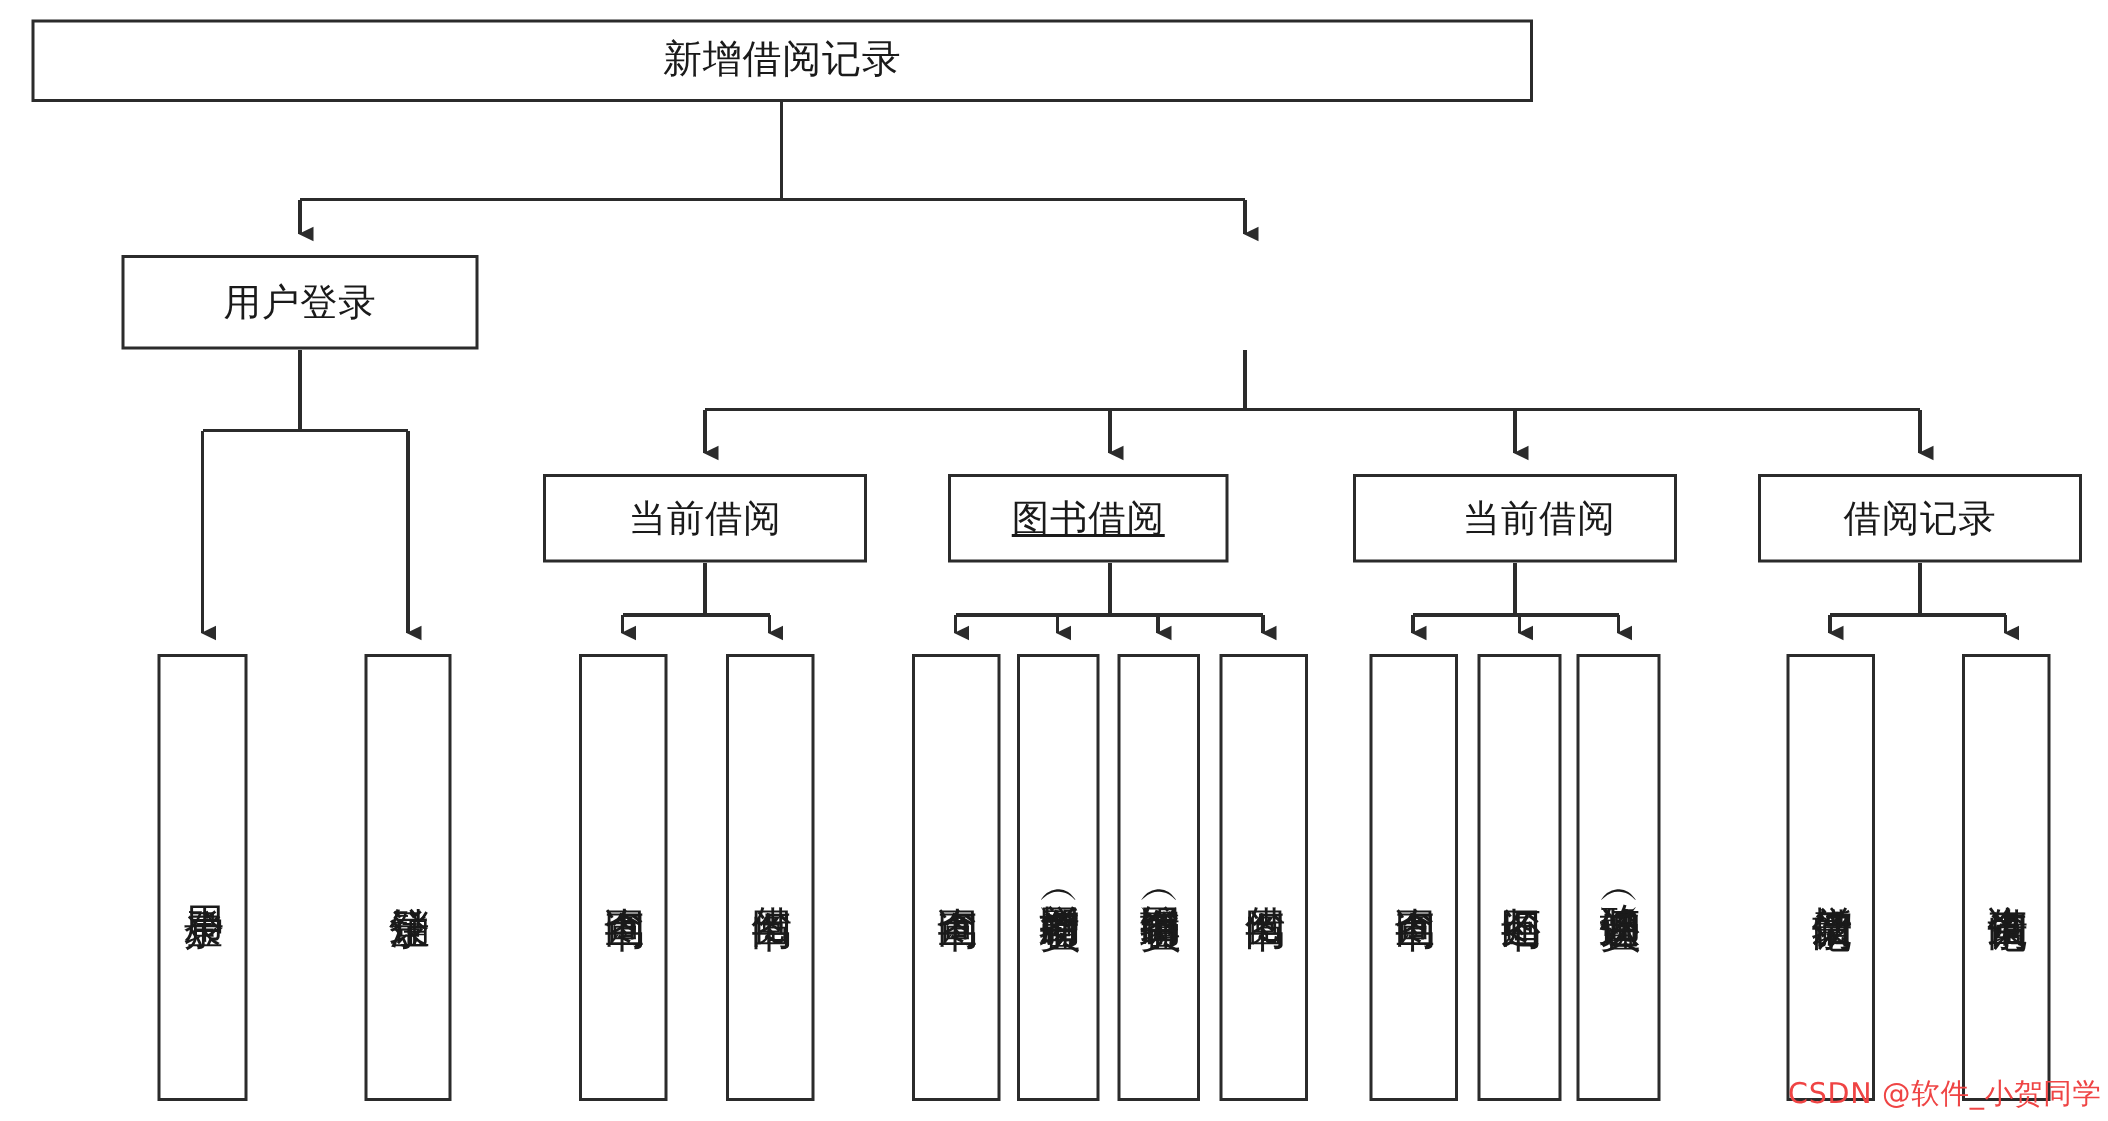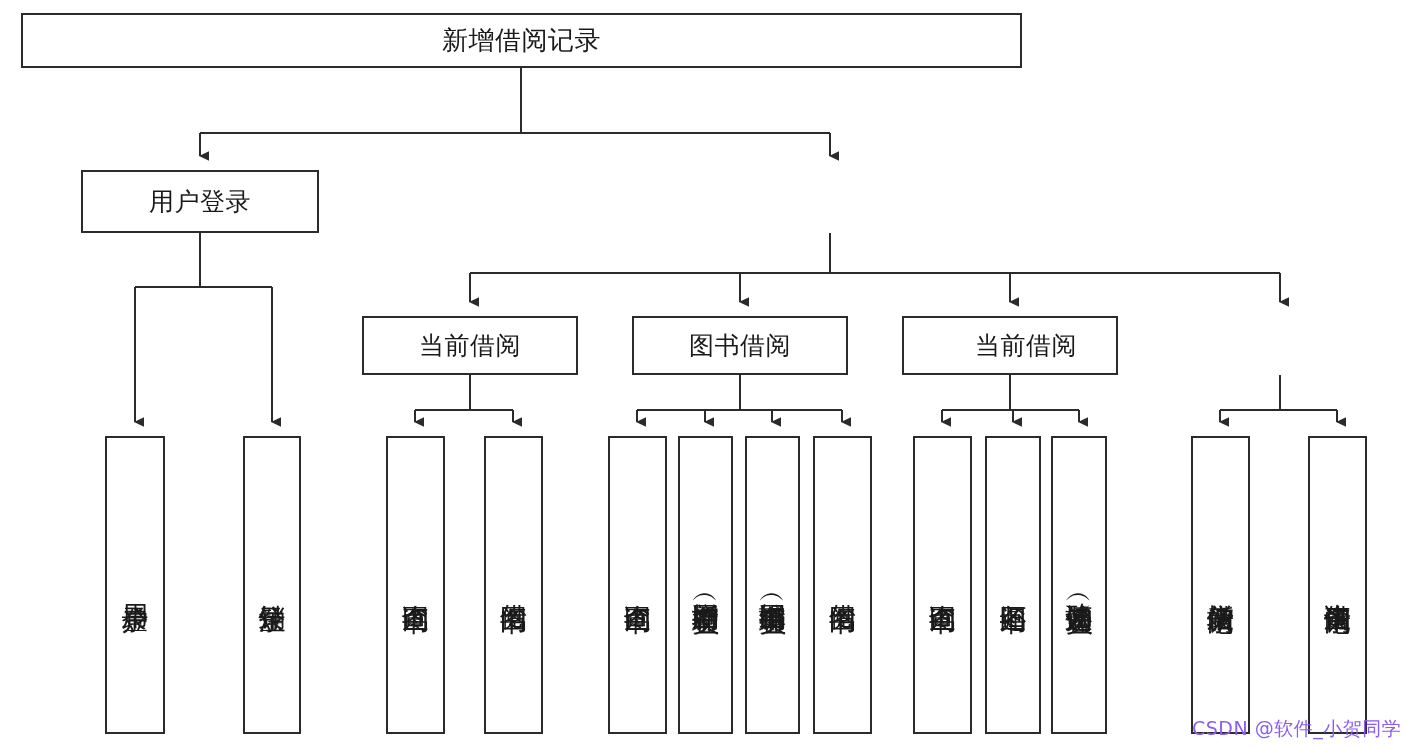--- a/index.html
+++ b/index.html
@@ -56,21 +56,21 @@
     writing-mode: vertical-rl;
     text-orientation: upright;
     font-size: 27px;
     line-height: 1.04;
     letter-spacing: 1px;
     max-height: 270px;
   }
   .watermark {
     position: absolute;
     font-size: 19px;
-    color: #8b5cf6;
+    color: #ef4444;
     white-space: nowrap;
     letter-spacing: 0.5px;
   }
 </style>
 </head>
 <body>
 
 <div id="canvas">
 
   <svg id="edges" viewBox="0 0 1405 747">
@@ -127,25 +127,28 @@
     <span class="lbl">新增借阅记录</span>
   </div>
 
   <div class="node horiz" style="left:81px; top:170px; width:238px; height:63px;">
     <span class="lbl">用户登录</span>
   </div>
 
   <div class="node horiz" style="left:362px; top:316px; width:216px; height:59px;">
     <span class="lbl">当前借阅</span>
   </div>
-  <div class="node horiz" style="left:632px; top:316px; width:216px; height:59px;">
+  <div class="node horiz" style="left:632px; top:316px; width:187px; height:59px;text-decoration:underline;">
     <span class="lbl">图书借阅</span>
   </div>
   <div class="node horiz" style="left:902px; top:316px; width:216px; height:59px;padding-left:32px;">
     <span class="lbl">当前借阅</span>
+  </div>
+  <div class="node horiz" style="left:1172px; top:316px; width:216px; height:59px;">
+    <span class="lbl">借阅记录</span>
   </div>
 
   <div class="node vert" style="left:105px; top:436px; width:60px; height:298px;">
     <span class="lbl">用户登录</span>
   </div>
   <div class="node vert" style="left:243px; top:436px; width:58px; height:298px;">
     <span class="lbl">注销登录</span>
   </div>
 
   <div class="node vert" style="left:386px; top:436px; width:59px; height:298px;">

